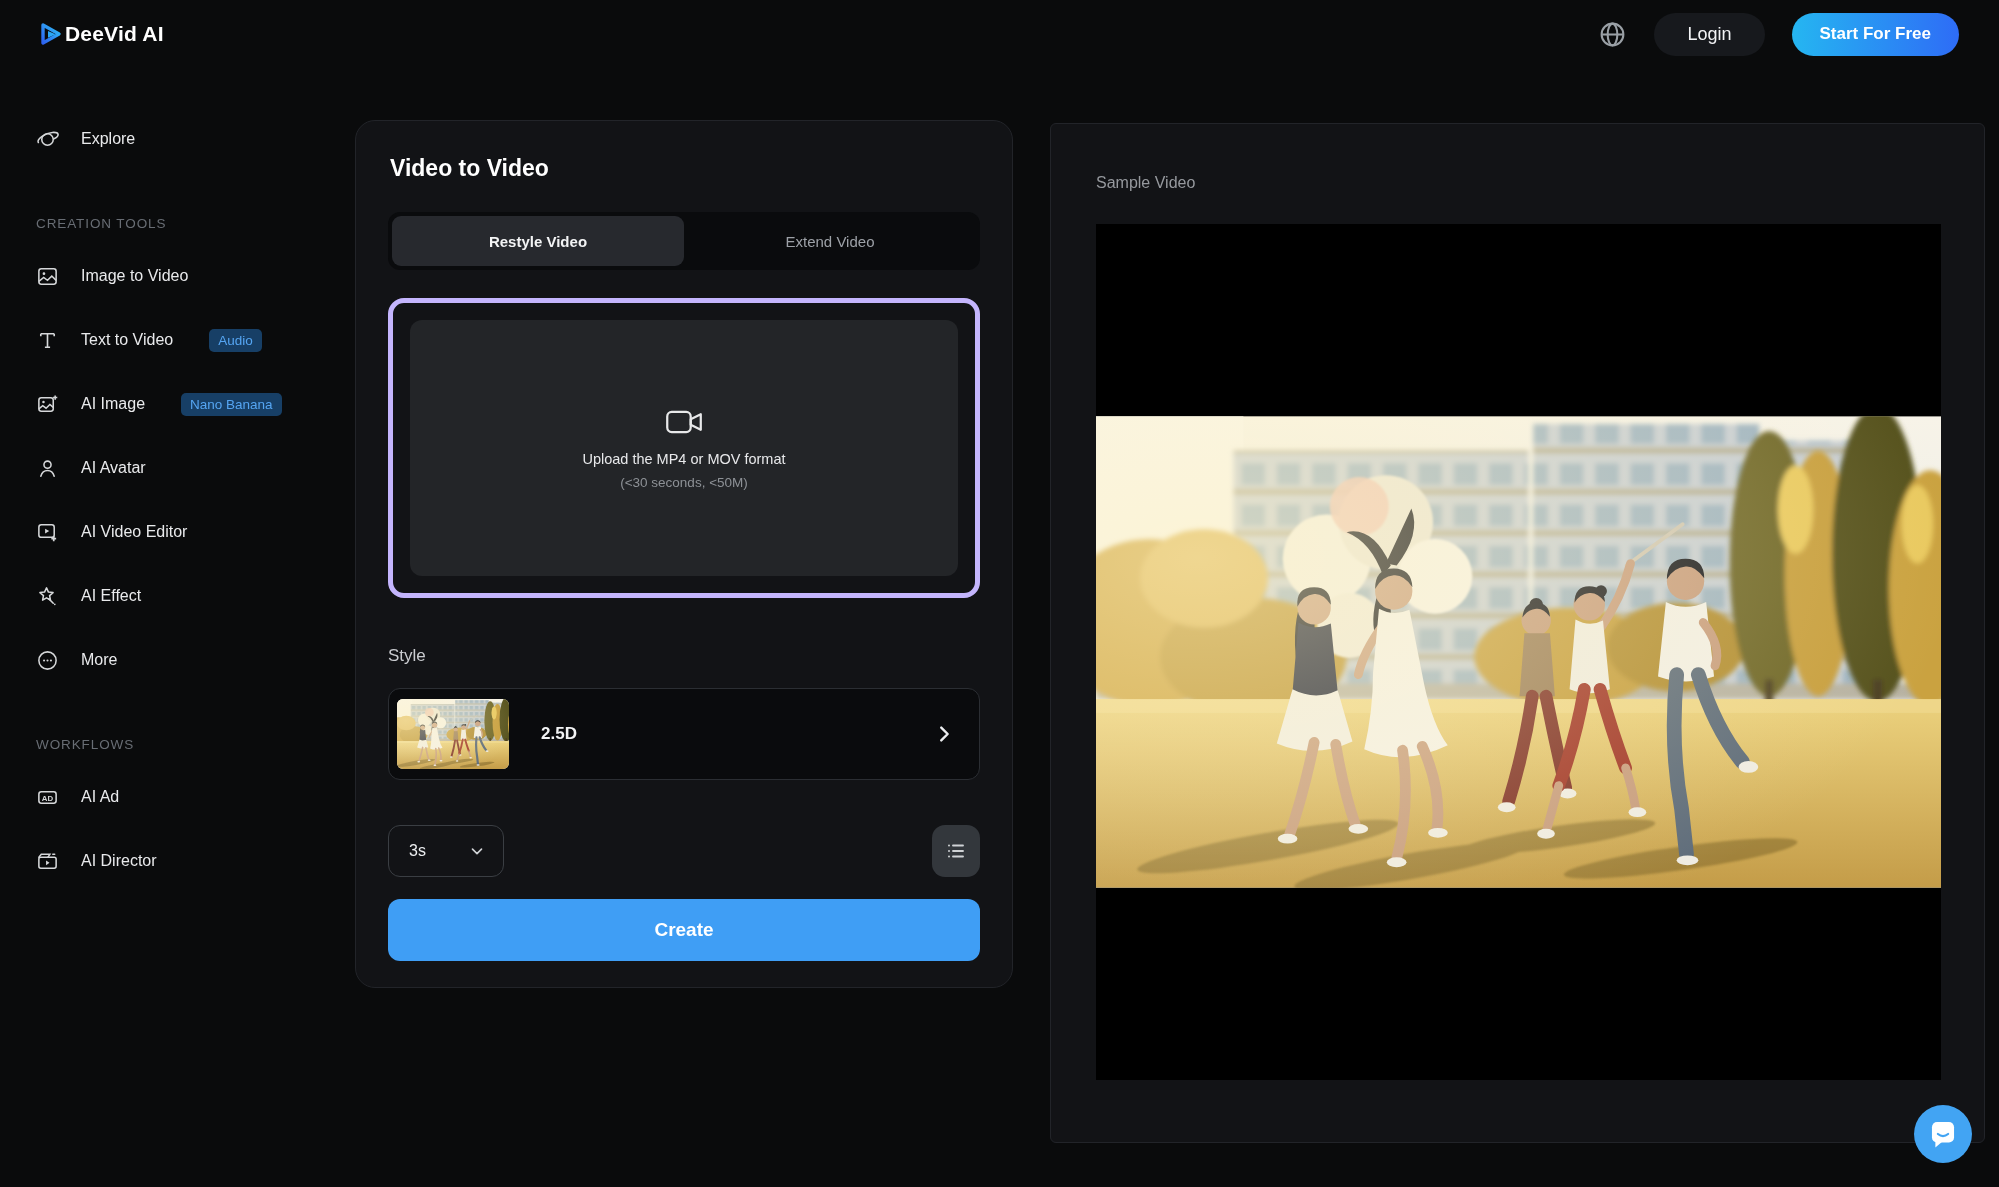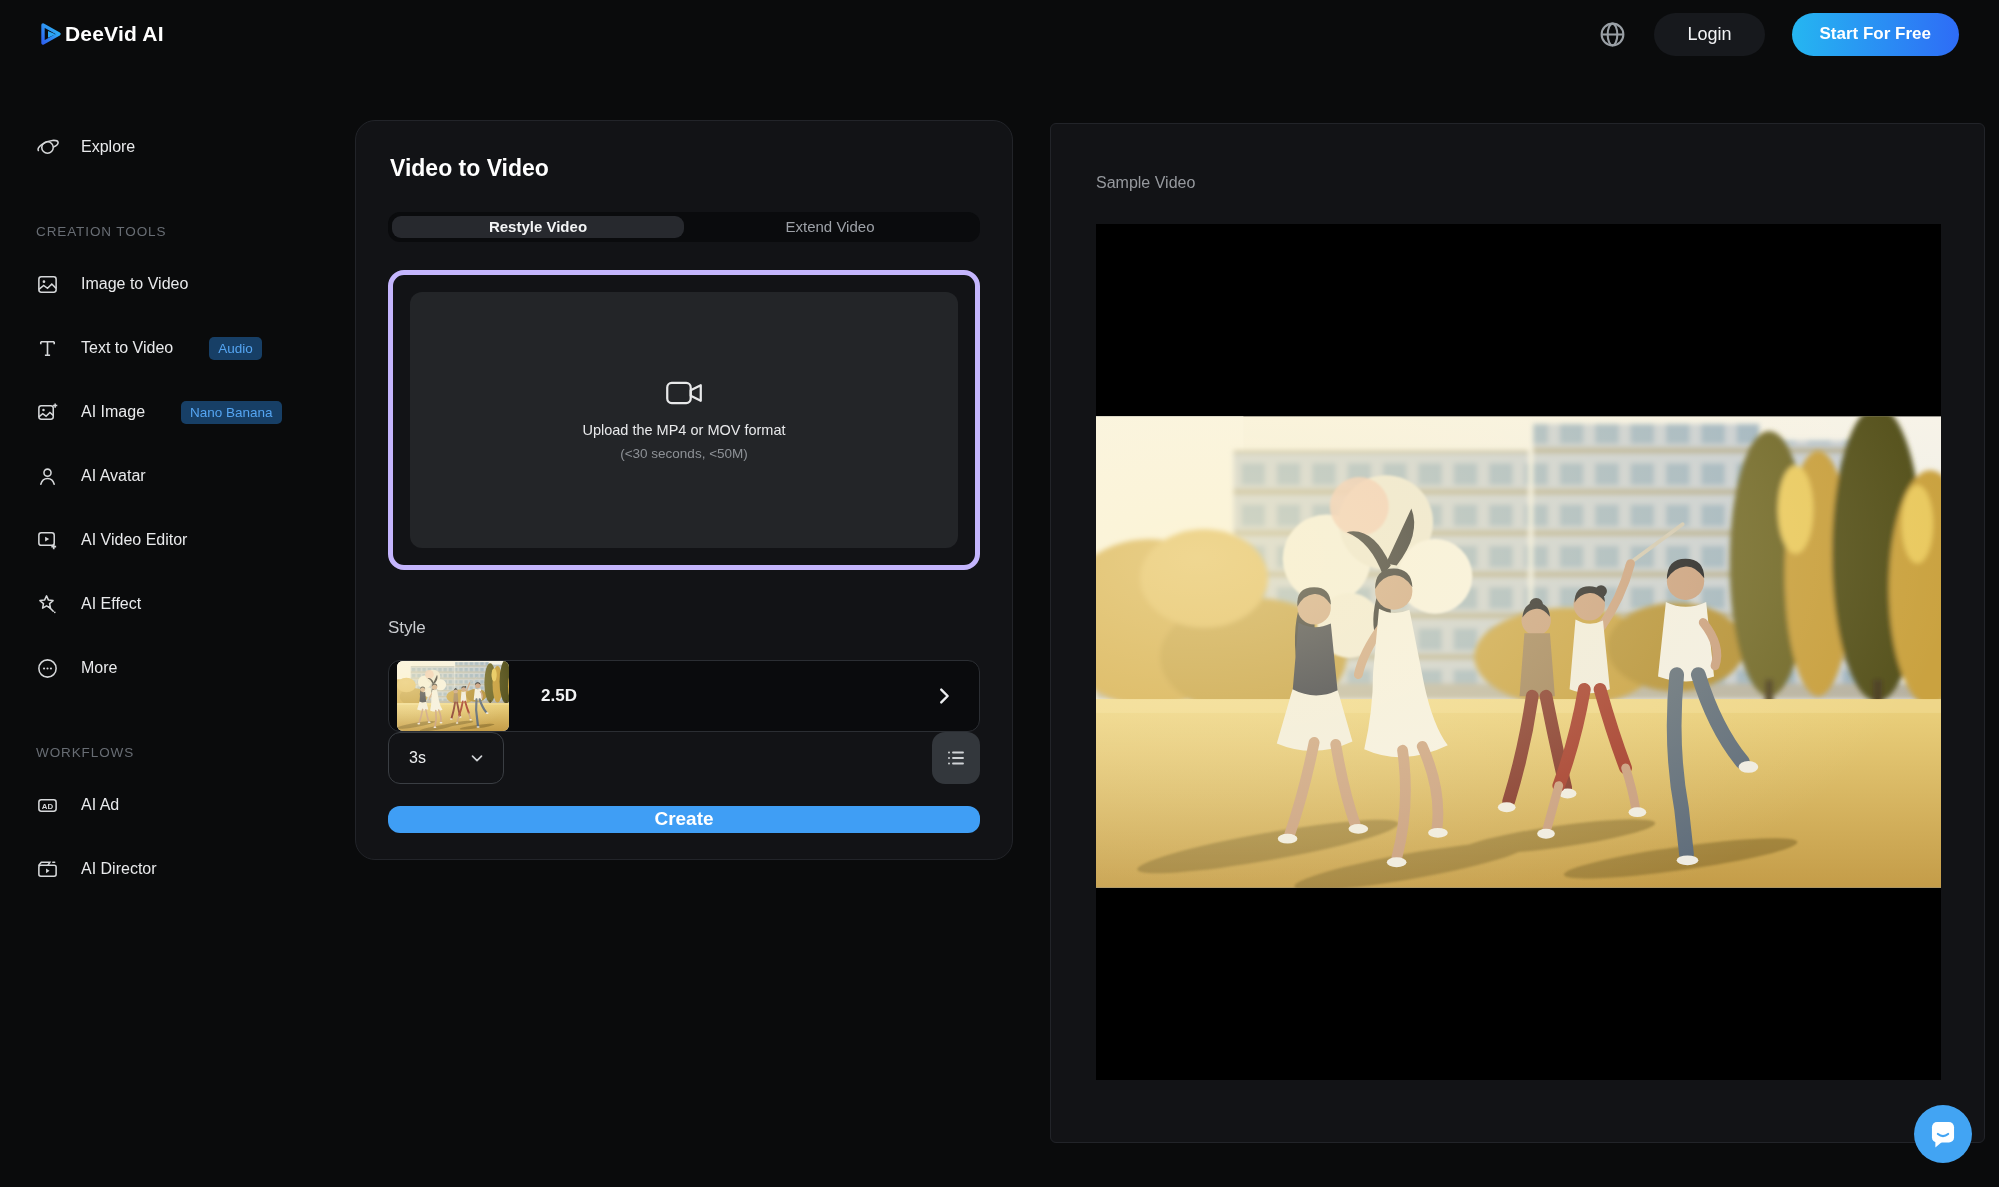--- a/index.html
+++ b/index.html
@@ -9,28 +9,28 @@
 
   
   .topbar { position:absolute; top:0; left:0; right:0; height:68px; display:flex; align-items:center; justify-content:space-between; padding:0 40px 0 35px; }
   .logo { display:flex; align-items:center; color:#fff; font-size:21px; font-weight:bold; letter-spacing:.2px; cursor:pointer; }
   .hdr-right { display:flex; align-items:center; gap:27px; }
   .globe-btn { background:none; border:none; cursor:pointer; display:flex; }
   .login-btn { height:43px; padding:0 33px; border-radius:22px; background:#17191d; color:#f3f4f6; font-size:18px; border:none; cursor:pointer; }
   .cta-btn { height:43px; padding:0 28px; border-radius:22px; background:linear-gradient(90deg,#25b6f1,#2e6cf6); color:#fff; font-size:17px; font-weight:bold; border:none; cursor:pointer; }
 
   
-  .sidebar { position:absolute; left:0; top:72px; width:330px; padding:58px 0 0 36px; }
+  .sidebar { position:absolute; left:0; top:64px; width:330px; padding:58px 0 0 36px; }
   .side-item { display:flex; align-items:center; gap:22px; height:34px; margin-bottom:30px; color:#e9eaec; font-size:16px; cursor:pointer; }
   .side-item svg { flex:0 0 auto; }
   .section-label { margin:60px 0 28px 0; color:#686d74; font-size:13.5px; letter-spacing:.9px; }
   .badge { margin-left:14px; background:#173f66; color:#55a5f2; font-size:13.5px; padding:4px 9px; border-radius:5px; white-space:nowrap; }
 
   
-  .composer { position:absolute; left:355px; top:120px; width:658px; height:740px; background:#121316; border:1px solid #222429; border-radius:20px; padding:30px 32px 26px; display:flex; flex-direction:column; }
+  .composer { position:absolute; left:355px; top:120px; width:658px; height:868px; background:#121316; border:1px solid #222429; border-radius:20px; padding:30px 32px 26px; display:flex; flex-direction:column; }
   .panel-title { font-size:23px; font-weight:bold; color:#fff; margin:4px 0 0 2px; }
   .tabs { margin-top:30px; background:#0a0b0d; border-radius:12px; padding:4px; display:flex; height:58px; }
   .tab { flex:1; border:none; background:transparent; color:#9da1a7; font-size:15px; border-radius:9px; cursor:pointer; font-family:inherit; }
   .tab.active { background:#27292e; color:#f3f4f5; font-weight:bold; }
   .upload-outer { margin-top:28px; border:5px solid #c4b5fd; border-radius:16px; padding:17px; cursor:pointer; }
   .upload-inner { background:#232528; border-radius:12px; height:256px; display:flex; flex-direction:column; align-items:center; justify-content:center; }
   .upload-line1 { color:#e8e9eb; font-size:14.5px; margin-top:14px; }
   .upload-line2 { color:#8d9196; font-size:13.5px; margin-top:8px; }
   .style-label { margin-top:48px; color:#caccd0; font-size:17px; }
   .style-row { margin-top:22px; background:#0a0b0d; border:1px solid #2b2e33; border-radius:12px; height:92px; display:flex; align-items:center; padding:0 24px 0 8px; gap:32px; cursor:pointer; }

